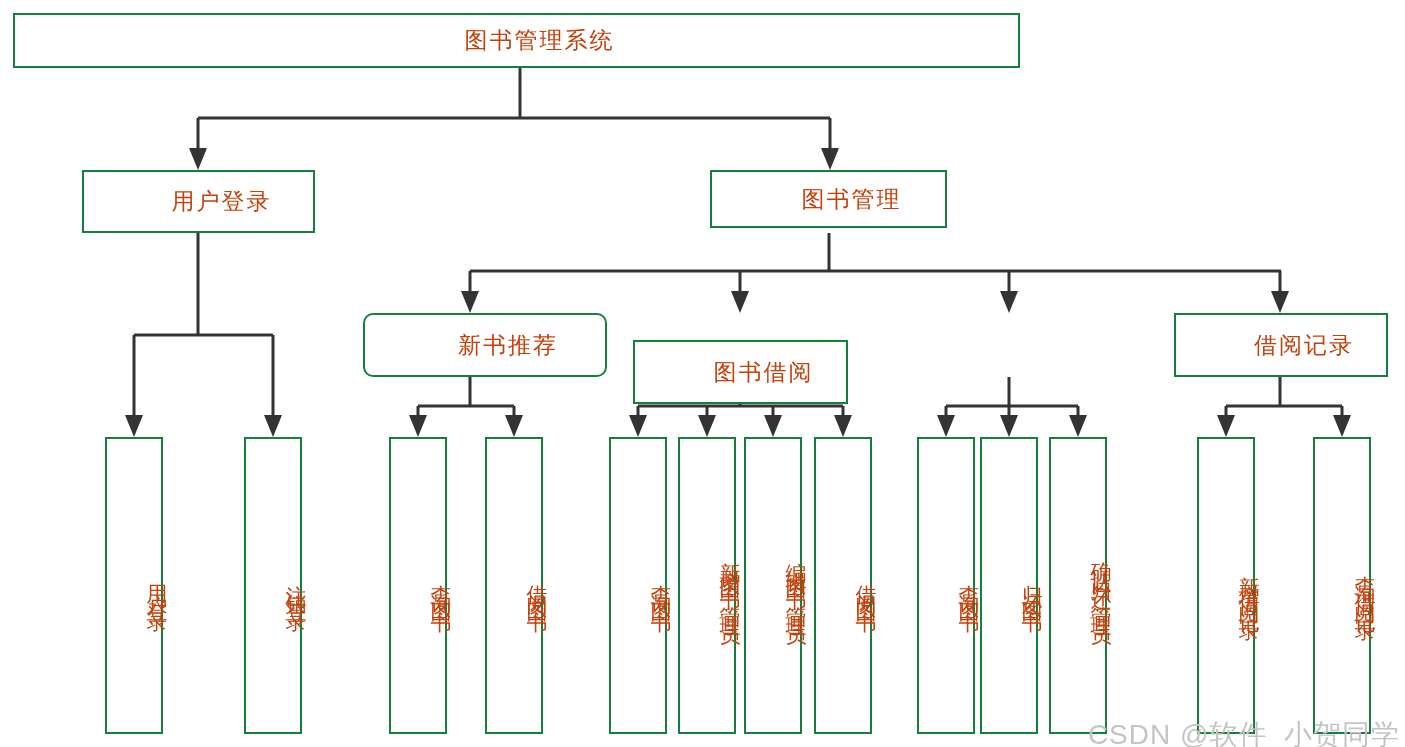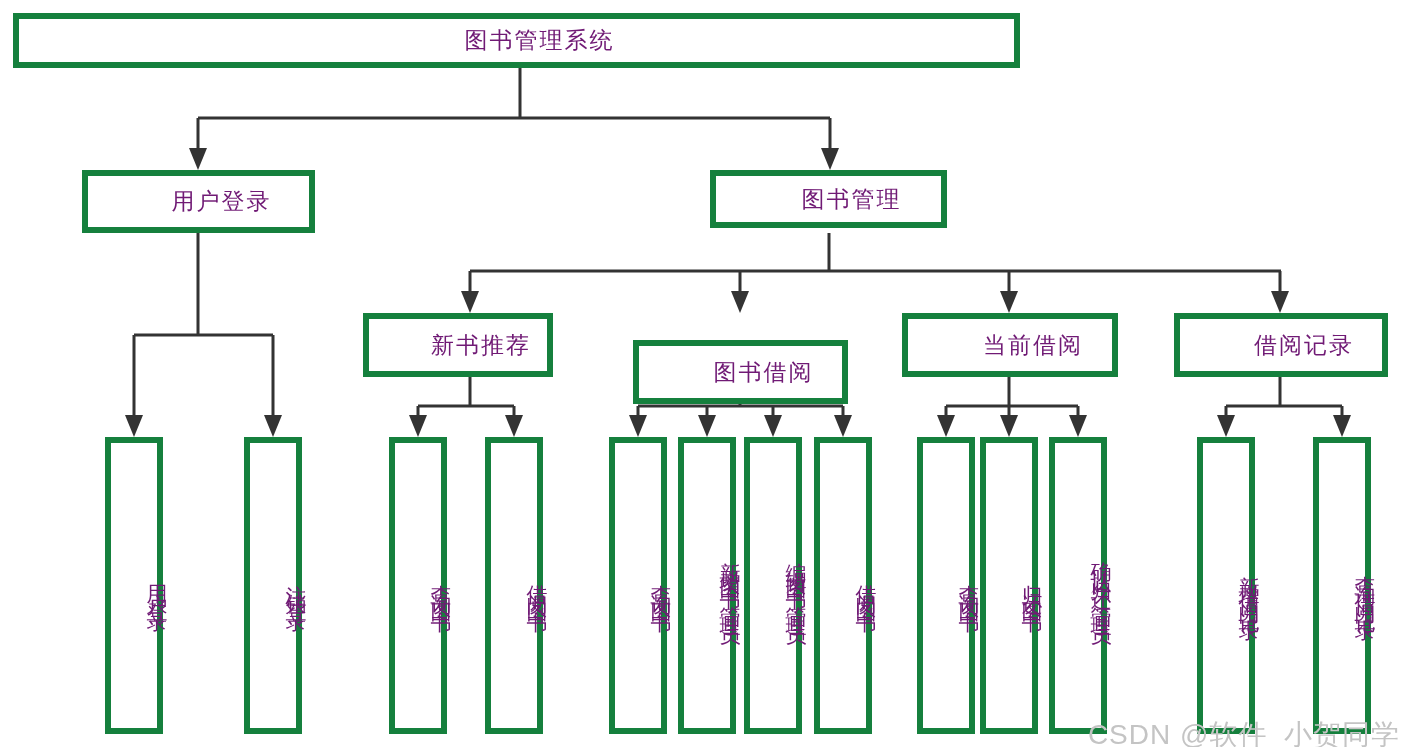--- a/index.html
+++ b/index.html
@@ -8,38 +8,38 @@
     width:1405px;height:747px;
     background:#ffffff;
     font-family:"Liberation Sans", sans-serif;
     overflow:hidden;
   }
   #wires{position:absolute;left:0;top:0;z-index:1;}
   .box{
     position:absolute;
     box-sizing:border-box;
     background:#ffffff;
-    border:6px solid #15803d;
-    color:#701a75;
+    border:2px solid #15803d;
+    color:#c2410c;
     display:flex;align-items:center;justify-content:center;
     z-index:2;
     padding-left:46px;
   }
   .h-box{font-size:23px;letter-spacing:2px;white-space:nowrap;}
   .v-box{
     font-size:21px;
     writing-mode:vertical-rl;
     text-orientation:mixed;
     letter-spacing:9px;
     white-space:nowrap;
   }
   .n-root{left:13px;top:13px;width:1007px;height:55px;}
   .n-login{left:82px;top:170px;width:233px;height:63px;}
   .n-mgmt{left:710px;top:170px;width:237px;height:58px;}
-  .n-recommend{left:363px;top:313px;width:190px;height:64px;}
+  .n-recommend{left:363px;top:313px;width:244px;height:64px;border-radius:10px;}
   .n-borrow{left:633px;top:313px;width:215px;height:64px;margin-top:27px;}
   .n-current{left:902px;top:313px;width:216px;height:64px;}
   .n-records{left:1174px;top:313px;width:214px;height:64px;}
   .leaf{top:437px;width:58px;height:297px;}
   .l-a1{left:105px;}  .l-a2{left:244px;}
   .l-b1{left:389px;}  .l-b2{left:485px;}
   .l-c1{left:609px;}  .l-c2{left:678px;}  .l-c3{left:744px;}  .l-c4{left:814px;}
   .l-d1{left:917px;}  .l-d2{left:980px;}  .l-d3{left:1049px;}
   .l-e1{left:1197px;} .l-e2{left:1313px;}
   #watermark{
@@ -90,21 +90,20 @@
     </g>
   </svg>
 
   <div class="box h-box n-root">图书管理系统</div>
 
   <div class="box h-box n-login">用户登录</div>
   <div class="box h-box n-mgmt">图书管理</div>
 
   <div class="box h-box n-recommend">新书推荐</div>
   <div class="box h-box n-borrow">图书借阅</div>
-  <div class="box h-box n-current">当前借阅</div>
   <div class="box h-box n-records">借阅记录</div>
 
   <div class="box v-box leaf l-a1">用户登录</div>
   <div class="box v-box leaf l-a2">注销登录</div>
 
   <div class="box v-box leaf l-b1">查询图书</div>
   <div class="box v-box leaf l-b2">借阅图书</div>
 
   <div class="box v-box leaf l-c1">查询图书</div>
   <div class="box v-box leaf l-c2">新增图书（管理员）</div>

